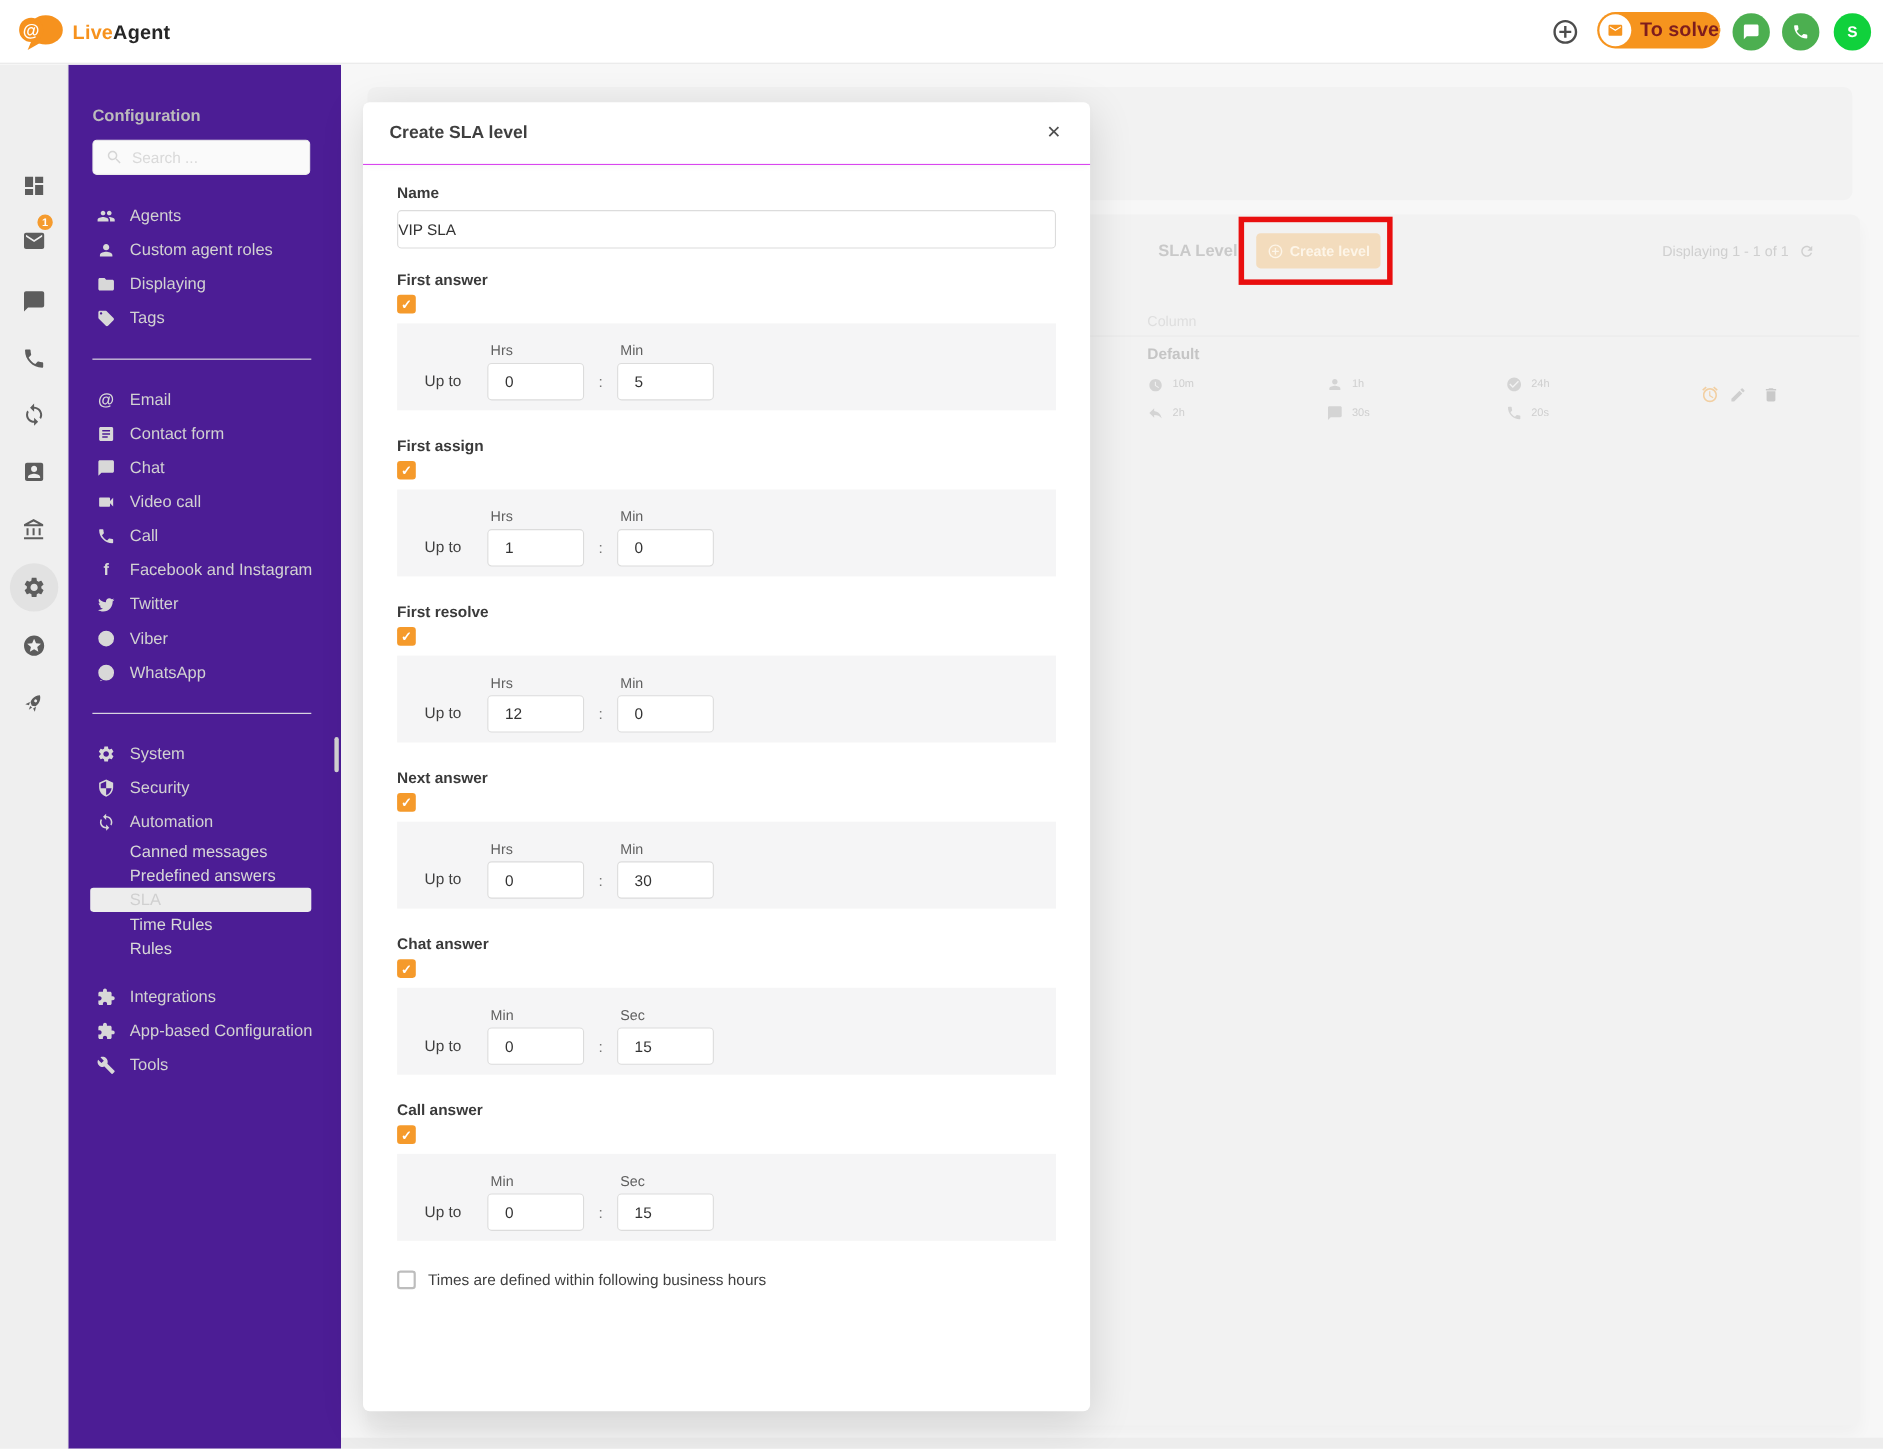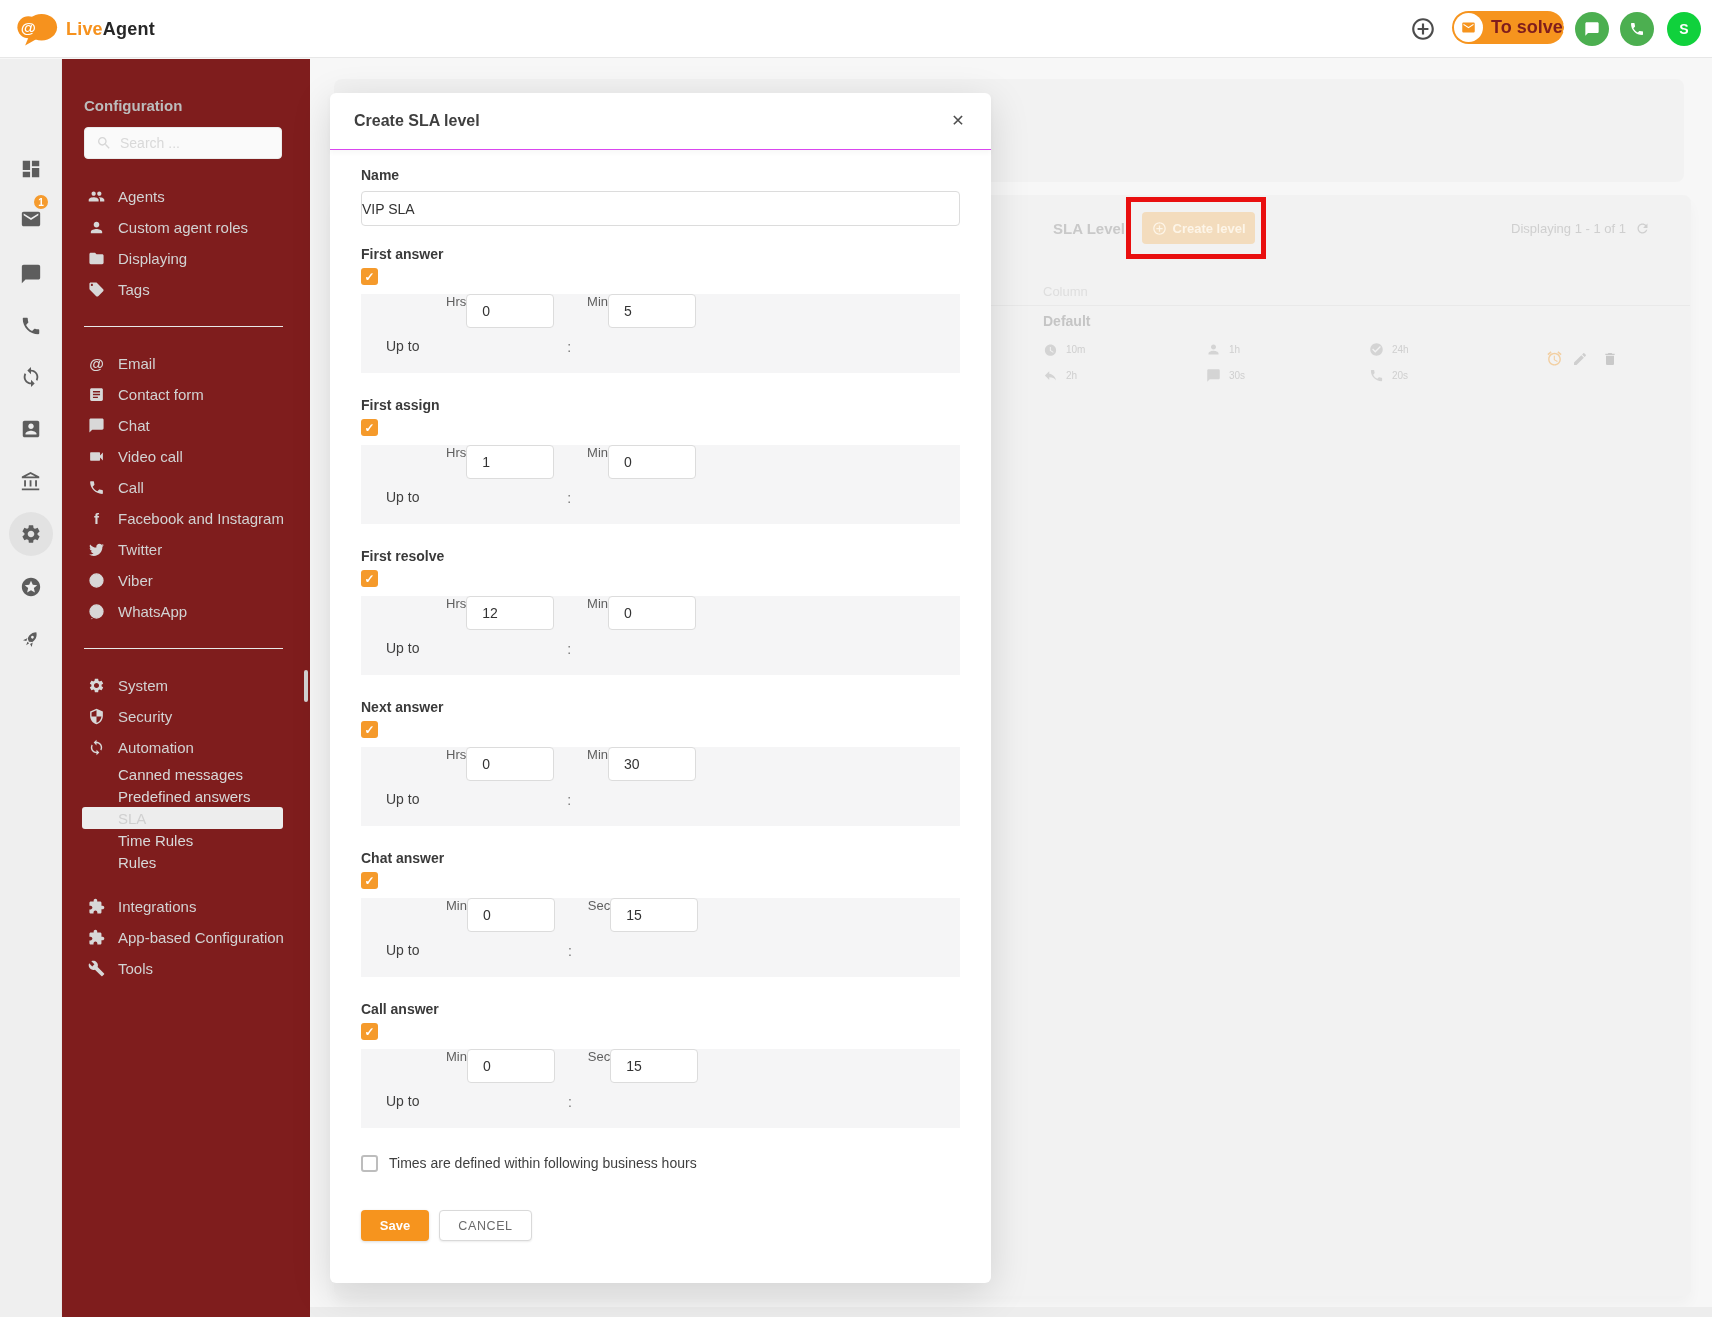--- a/index.html
+++ b/index.html
@@ -40,21 +40,21 @@
   .rail { position:absolute; left:0; top:59px; width:62px; bottom:0; background:#efefef; border-right:1px solid #e8e8e8; z-index:20; }
   .rail-ic { position:absolute; left:20px; width:22px; height:22px; color:#5d5d5d; cursor:pointer; }
   .rail-active-bg { position:absolute; left:9px; top:453px; width:44px; height:44px; border-radius:50%; background:#e2e2e2; }
   .rail-badge {
     position:absolute; left:32px; top:134px; width:18px; height:18px; border-radius:50%;
     background:#f59b2e; border:2px solid #efefef; color:#fff; font-size:10px; font-weight:bold;
     display:flex; align-items:center; justify-content:center; z-index:2;
   }
 
   
-  .cfgpanel { position:absolute; left:62px; top:59px; width:248px; bottom:0; background:#7f1d1d; z-index:5; }
+  .cfgpanel { position:absolute; left:62px; top:59px; width:248px; bottom:0; background:#4c1d95; z-index:5; }
   .cfg-title { margin:38px 0 0 22px; font-size:15px; font-weight:bold; color:#bcbcbc; }
   .cfg-search {
     margin:13px 28px 0 22px; height:32px; background:#fafafa; border:1px solid #ebebeb; border-radius:4px;
     display:flex; align-items:center; padding-left:11px;
   }
   .cfg-search .ic { color:#d6d6d6; margin-right:8px; flex:none; }
   .cfg-search input { border:none; outline:none; background:transparent; font-size:14px; width:150px; color:#b5b5b5; font-family:"Liberation Sans",sans-serif; }
   .cfg-search input::placeholder { color:#d9d9d9; }
   .cfg-list { margin-top:22px; }
   .cfg-item { display:flex; align-items:center; height:31px; padding-left:26px; font-size:15px; color:#d2d2d2; cursor:pointer; }
@@ -109,21 +109,21 @@
   }
   .section { margin-top:24px; }
   .section.first { margin-top:20px; }
   .sec-label { font-size:14px; font-weight:bold; color:#3a3a3a; height:18px; }
   .checkbox {
     margin-top:4px; width:17px; height:17px; border-radius:3px; background:#f59a2b;
     display:flex; align-items:center; justify-content:center; color:#fff; font-size:12px; font-weight:bold; cursor:pointer;
   }
   .sec-panel { margin-top:9px; height:79px; background:#f5f5f6; display:flex; padding-left:25px; }
   .upto { align-self:flex-end; margin-bottom:19px; font-size:14px; color:#3f3f3f; width:41px; flex:none; }
-  .field { display:flex; flex-direction:row; justify-content:flex-end; padding-bottom:9px; }
+  .field { display:flex; flex-direction:column; justify-content:flex-end; padding-bottom:9px; }
   .field label { font-size:13px; color:#606060; margin:0 0 4px 3px; }
   .field input {
     width:88px; height:34px; border:1px solid #dcdcdc; border-radius:4px; background:#fff;
     padding-left:15px; font-size:14px; color:#333; font-family:"Liberation Sans",sans-serif; outline:none;
   }
   .field.f1 { margin-left:16px; }
   .colon { align-self:flex-end; margin-bottom:18px; padding:0 13px; color:#777; font-size:14px; }
   .bh-row { margin-top:26px; display:flex; align-items:center; height:18px; }
   .bh-box { width:17px; height:17px; border:2px solid #bdbdbd; border-radius:3px; background:#fff; margin-right:11px; flex:none; cursor:pointer; }
   .bh-label { font-size:14px; color:#3f3f3f; }
@@ -589,18 +589,14 @@
           <input type="text" value="15" style="">
         </div>
       </div>
     </div>
 
     <div class="bh-row">
       <span class="bh-box"></span>
       <span class="bh-label">Times are defined within following business hours</span>
     </div>
 
-    <div class="m-actions">
-      <button class="save-btn">Save</button>
-      <button class="cancel-btn">CANCEL</button>
-    </div>
   </div>
 </div>
 
 </body></html>

